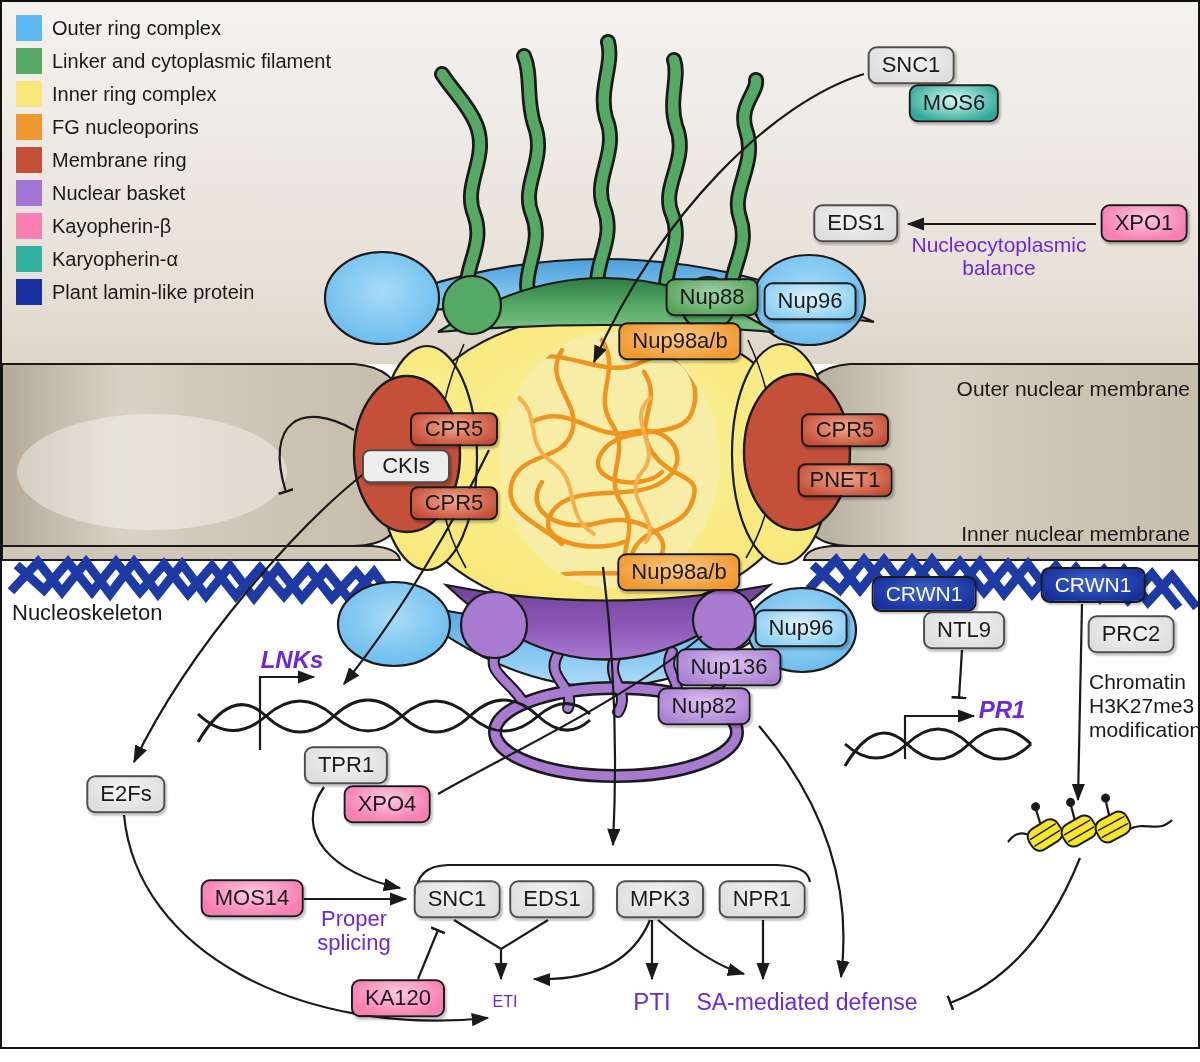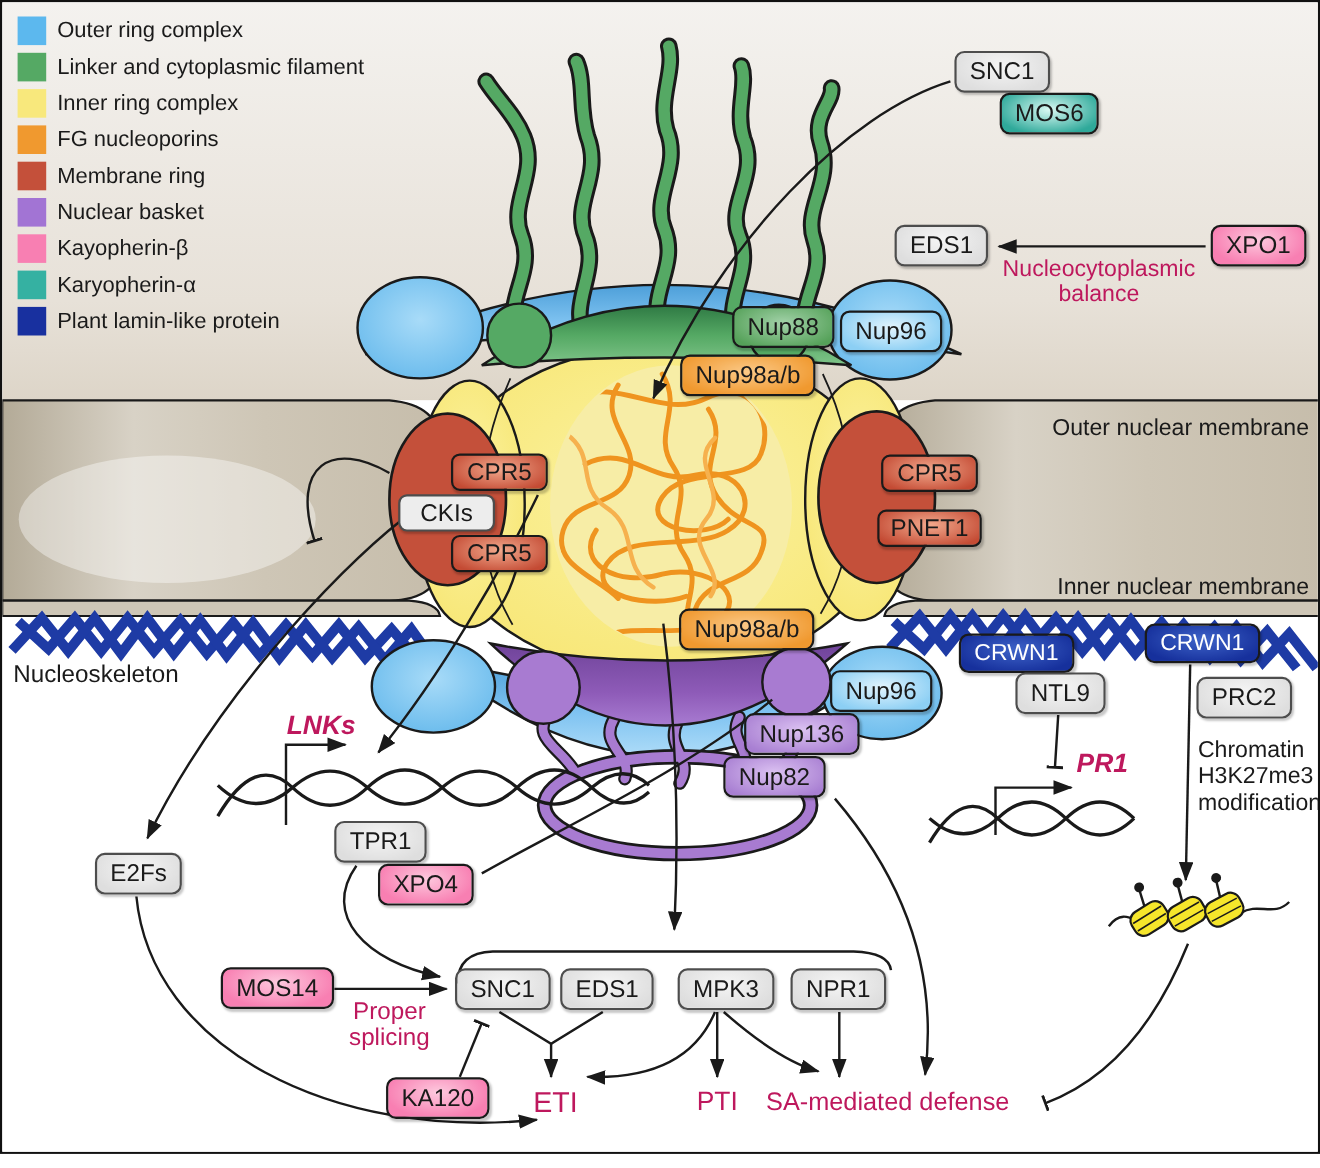--- a/index.html
+++ b/index.html
@@ -1,19 +1,19 @@
 <!DOCTYPE html>
 <html><head>
 <meta charset="utf-8">
 <style>
   html,body{margin:0;padding:0;background:#fff;}
   #stage{position:relative;width:1200px;height:1049px;border:2px solid #111;box-sizing:border-box;
          font-family:"Liberation Sans",sans-serif;color:#1a1a1a;overflow:hidden;background:#fff;}
   #diagram-svg{position:absolute;left:0;top:0;}
-  .lbl{position:absolute;transform:translate(-50%,-50%);white-space:nowrap;font-size:22px;color:#be185d;}
+  .lbl{position:absolute;transform:translate(-50%,-50%);white-space:nowrap;font-size:22px;color:#6d28d9;}
   .pbox{position:absolute;transform:translate(-50%,-50%);border:2px solid #1a1a1a;border-radius:9px;
         padding:3px 12px;font-size:22px;white-space:nowrap;text-align:center;
         box-shadow:1.5px 2px 2px rgba(0,0,0,.22);line-height:1.25;}
   .gray{background:radial-gradient(ellipse at 50% 35%,#F5F5F5 0%,#DEDEDE 80%);border-color:#4d4d4d;}
   .pink{background:radial-gradient(ellipse at 50% 35%,#FDC9DE 0%,#F87FB2 75%);}
   .teal{background:radial-gradient(ellipse at 50% 40%,#D9F9F3 0%,#2FA99A 80%);}
   .navy{background:radial-gradient(ellipse at 50% 40%,#3E63C8 0%,#16309C 80%);color:#fff;}
   .redbox{background:radial-gradient(ellipse at 50% 40%,#F2A98D 0%,#C44B34 85%);border-radius:8px;padding:1px 10px;min-width:64px;margin-left:48px;}
   .orangebox{background:radial-gradient(ellipse at 50% 40%,#FBC987 0%,#F0992F 80%);}
   .greenbox{background:radial-gradient(ellipse at 50% 40%,#A3D2A9 0%,#55A159 85%);}
@@ -309,29 +309,29 @@
 <div class="tblock" style="left:10px;top:598px;font-size:22px">Nucleoskeleton</div>
 
 <div class="pbox navy" style="left:922px;top:592px;font-size:21px">CRWN1</div>
 <div class="pbox gray" style="left:962px;top:628px">NTL9</div>
 <div class="pbox navy" style="left:1091px;top:583px;font-size:21px">CRWN1</div>
 <div class="pbox gray" style="left:1129px;top:632px">PRC2</div>
 <div class="tblock" style="left:1087px;top:668px">Chromatin</div>
 <div class="tblock" style="left:1087px;top:692px">H3K27me3</div>
 <div class="tblock" style="left:1087px;top:716px">modification</div>
 <div class="lbl it" style="left:290px;top:658px;font-size:24px">LNKs</div>
-<div class="lbl it" style="left:1000px;top:693px;font-size:24px">PR1</div>
+<div class="lbl it" style="left:1000px;top:708px;font-size:24px">PR1</div>
 <div class="pbox gray" style="left:124px;top:792px">E2Fs</div>
 <div class="pbox gray" style="left:344px;top:763px">TPR1</div>
 <div class="pbox pink" style="left:385px;top:802px">XPO4</div>
 <div class="pbox pink" style="left:250px;top:896px">MOS14</div>
 <div class="lbl" style="left:352px;top:917px">Proper</div>
 <div class="lbl" style="left:352px;top:941px">splicing</div>
 <div class="pbox pink" style="left:396px;top:996px">KA120</div>
 <div class="pbox gray" style="left:455px;top:897px">SNC1</div>
 <div class="pbox gray" style="left:550px;top:897px">EDS1</div>
 <div class="pbox gray" style="left:658px;top:897px">MPK3</div>
 <div class="pbox gray" style="left:760px;top:897px">NPR1</div>
-<div class="lbl" style="left:503px;top:1000px;font-size:26px">ETI</div>
+<div class="lbl" style="left:503px;top:1000px;font-size:16px">ETI</div>
 <div class="lbl" style="left:650px;top:1000px;font-size:24px">PTI</div>
 <div class="lbl" style="left:805px;top:1000px;font-size:23px">SA-mediated defense</div>
 
 </div>
 
 </body></html>

